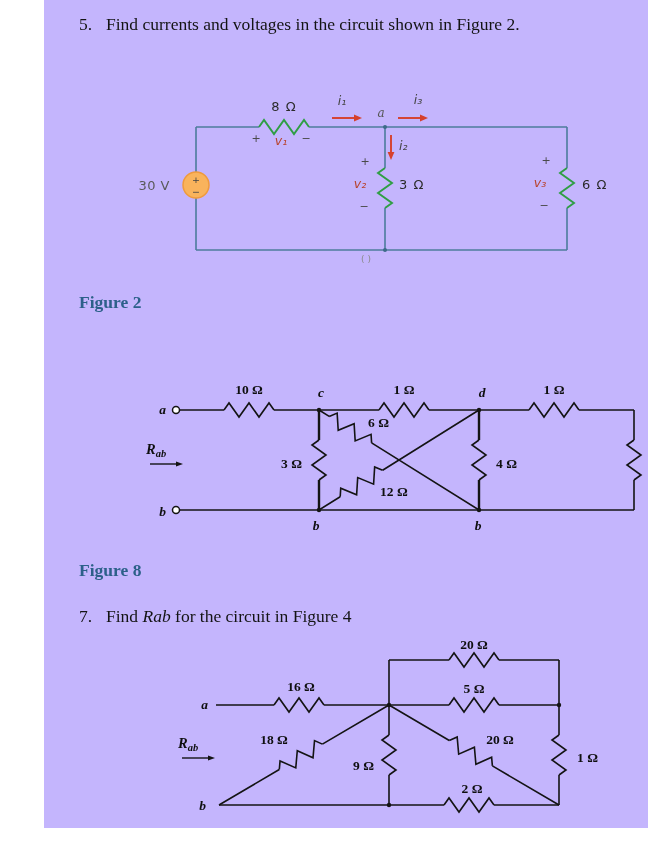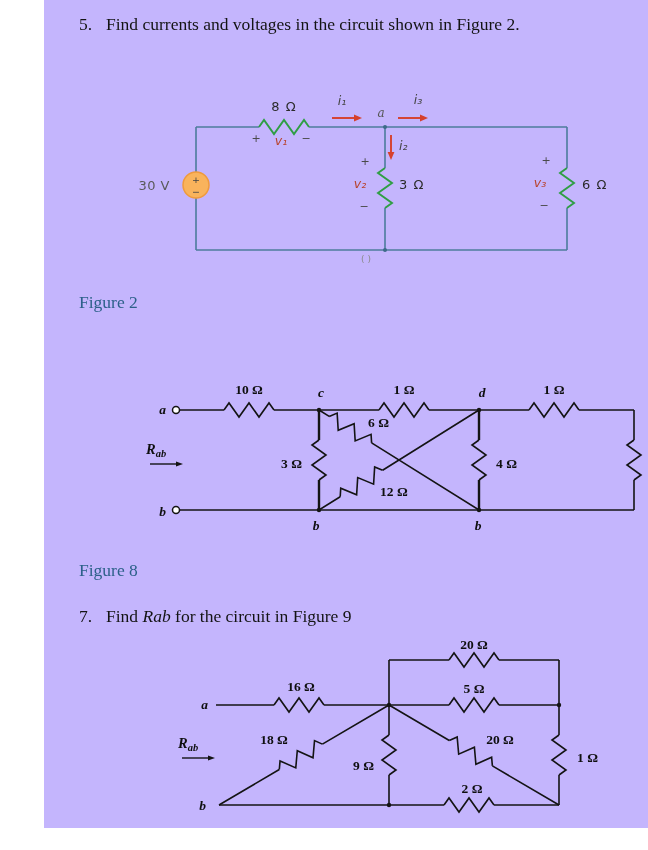--- a/index.html
+++ b/index.html
@@ -2,21 +2,21 @@
 <html><head>
 <meta charset="utf-8">
 <style>
   * { margin:0; padding:0; box-sizing:border-box; }
   body { background:#ffffff; }
   .page { position:relative; width:648px; height:828px; background:#c4b5fd; overflow:hidden;
           font-family:"Liberation Serif", serif;margin-left:44px; }
   .problem { position:absolute; left:35px; font-size:17.5px; color:#141414; white-space:nowrap;
              width:610px; overflow:hidden; }
   .pnum { display:inline-block; width:27px; }
-  .caption { position:absolute; left:35px; font-size:17.5px; font-weight:normal; color:#2c6089; }
+  .caption { position:absolute; left:35px; font-size:17.5px; font-weight:bold; color:#2c6089; }
   .p7rab { font-style:italic; }
   .fig { position:absolute; left:0; }
 
   
   .w2 { stroke:#4d7c9c; stroke-width:1.6; fill:none; }
   .r2 { stroke:#2f9e44; stroke-width:1.9; fill:none; }
   .vsrc { fill:#f9b35c; stroke:#ef9a3d; stroke-width:1.5; }
   .dot2 { fill:#3d6b88; }
   .arr { stroke:#d6402c; stroke-width:1.9; }
   .arrh { fill:#d6402c; }
@@ -154,21 +154,21 @@
     <text class="rab" x="102" y="74"><tspan>R</tspan><tspan class="sub" dy="3">ab</tspan></text>
     <g>
       <line class="arr3" x1="106" y1="84" x2="132" y2="84"></line>
       <polygon class="arr3h" points="132,81.6 139,84 132,86.4"></polygon>
     </g>
   </svg>
 
   <div class="caption" style="top:560px">Figure 8</div>
 
   <div class="problem" style="top:606px">
-    <span class="pnum">7.</span><span>Find </span><span class="p7rab">Rab</span><span> for the circuit in Figure 9</span>
+    <span class="pnum">7.</span><span>Find </span><span class="p7rab">Rab</span><span> for the circuit in Figure 4</span>
   </div>
 
   <svg class="fig" style="top:640px" width="648" height="200" viewBox="0 0 648 200">
     <g>
       <path class="w3" d="M172 65H230 M280 65H345 M345 20V65 M345 65V95 M345 135V165 M345 20H405 M455 20H515 M345 65H405 M455 65H515 M515 20V95 M515 135V165 M175 165H400 M450 165H515"></path>
       <path class="w3" d="M175 165L235.3 129.5 M278.4 104.1L345 65 M345 65L405.3 100.5 M448.4 125.9L515 165"></path>
     </g>
     <path class="r3z" d="M230 65l5 -7 10 14 10 -14 10 14 10 -14 5 7"></path>
     <path class="r3z" d="M405 20l5 -7 10 14 10 -14 10 14 10 -14 5 7"></path>
     <path class="r3z" d="M405 65l5 -7 10 14 10 -14 10 14 10 -14 5 7"></path>

